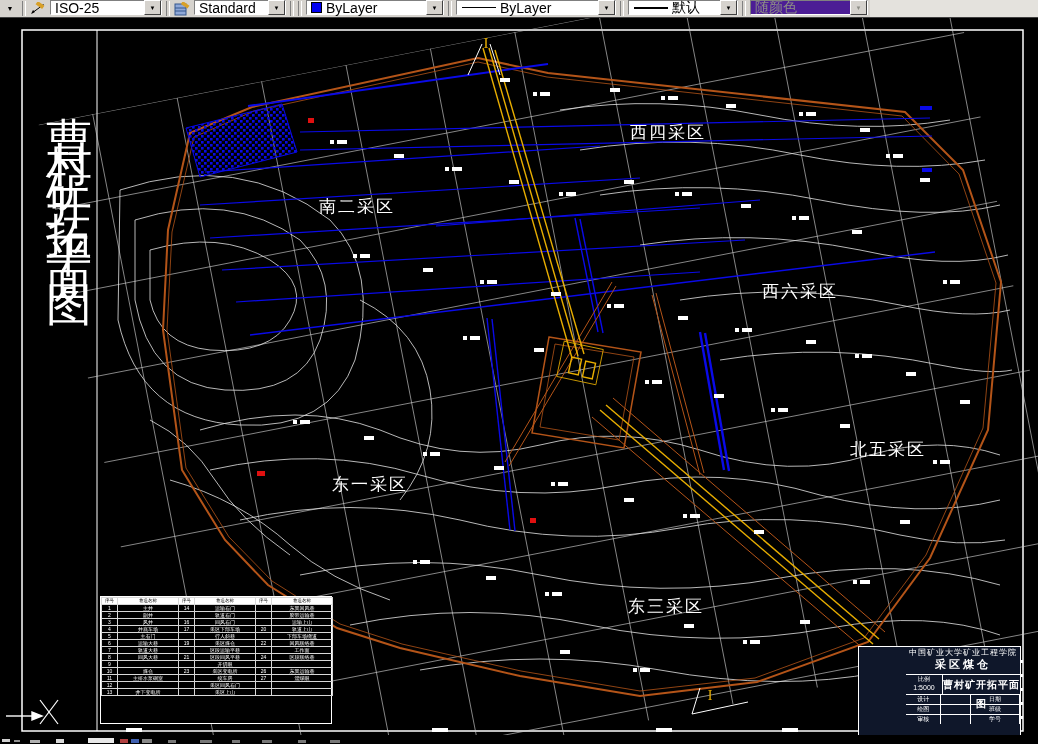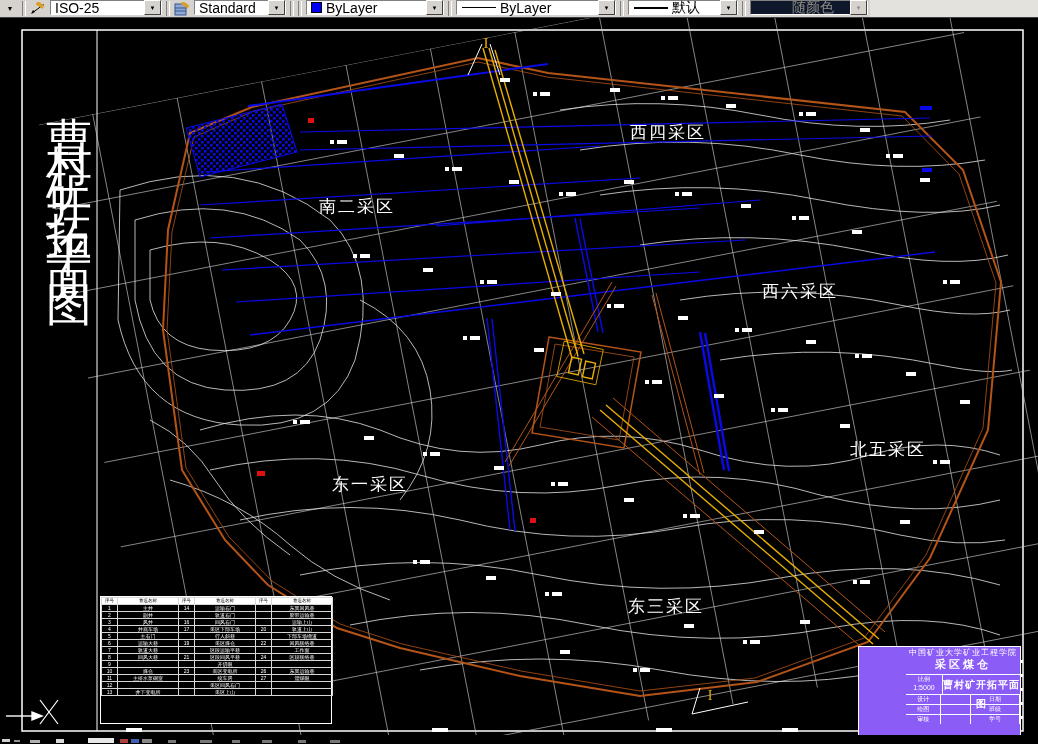--- a/index.html
+++ b/index.html
@@ -10,21 +10,21 @@
            border-bottom:1px solid #404040;display:flex;align-items:stretch;z-index:30;}
   .tb-btn{width:20px;display:flex;align-items:center;justify-content:center;font-size:7px;color:#000;}
   .tb-sep{width:2px;margin:1px 2px;border-left:1px solid #808080;border-right:1px solid #fff;}
   .tb-icon{width:20px;display:flex;align-items:center;justify-content:center;}
   .combo{display:flex;align-items:center;background:#fff;border:1px solid;
          border-color:#808080 #fff #fff #808080;margin:0 2px;height:15px;box-sizing:border-box;}
   .combo .val{flex:1;font-size:14px;padding-left:4px;color:#000;white-space:nowrap;overflow:hidden;}
   .combo .arr{width:15px;height:13px;background:#d6d3ce;border:1px solid;
               border-color:#fff #404040 #404040 #fff;display:flex;align-items:center;justify-content:center;
               font-size:6px;color:#000;}
-  .combo.disabled{background:#0f172a;padding-left:37px;}
+  .combo.disabled{background:#4c1d95;}
   .combo.disabled .val{color:#8d8d86;}
   .combo.disabled .arr{color:#8d8d86;}
   .swatch{width:9px;height:9px;background:#0000f0;margin-left:4px;border:1px solid #000;}
   .ltline{width:34px;height:1px;background:#000;margin-left:5px;}
   .tb-rest{flex:1;background:#e4e2dd;}
   
   #map{position:absolute;left:0;top:17px;z-index:1;}
   .vtitle{position:absolute;left:31px;top:80px;width:62px;z-index:5;color:#fff;
           font-family:"DejaVu Serif","Liberation Serif",serif;font-size:46px;line-height:1;
           writing-mode:vertical-rl;text-orientation:upright;letter-spacing:24px;}
@@ -32,21 +32,21 @@
   .rtable{position:absolute;left:100px;top:596px;width:232px;height:128px;z-index:6;
           background:#000;border:1px solid #fff;box-sizing:border-box;color:#fff;}
   .rtable .ttl{height:16px;line-height:16px;text-align:center;font-size:9px;border-bottom:1px solid #fff;
                letter-spacing:2px;}
   .rtable table{border-collapse:collapse;width:100%;table-layout:fixed;}
   .rtable td,.rtable th{border:1px solid #d8d8d8;font-size:5px;line-height:6px;height:6px;
         padding:0;text-align:center;white-space:nowrap;overflow:hidden;font-weight:normal;}
   .rtable th{background:#fff;color:#000;font-size:4.5px;}
   .rtable col.cno{width:16px;} .rtable col.cnm{width:61px;}
   
-  .tblock{position:absolute;left:858px;top:646px;width:163px;height:93px;z-index:6;background:#8b5cf6;
+  .tblock{position:absolute;left:858px;top:646px;width:163px;height:93px;z-index:6;background:#0f172a;
           border:1px solid #fff;box-sizing:border-box;color:#fff;padding-left:47px;}
   .tblock .org{height:27px;border-bottom:1px solid #fff;text-align:center;}
   .tblock .org .l1{font-size:8px;line-height:11px;letter-spacing:1px;}
   .tblock .org .l2{font-size:11px;line-height:13px;font-weight:bold;letter-spacing:3px;}
   .tblock .mid{height:19px;border-bottom:1px solid #fff;display:flex;}
   .tblock .scale{width:36px;border-right:1px solid #fff;text-align:center;}
   .tblock .scale .sl{font-size:6px;line-height:8px;}
   .tblock .scale .sv{font-size:7px;line-height:9px;}
   .tblock .dtitle{flex:1;font-size:10px;line-height:19px;text-align:center;font-weight:bold;letter-spacing:1px;}
   .tbr{display:flex;height:9px;border-bottom:1px solid #fff;}

